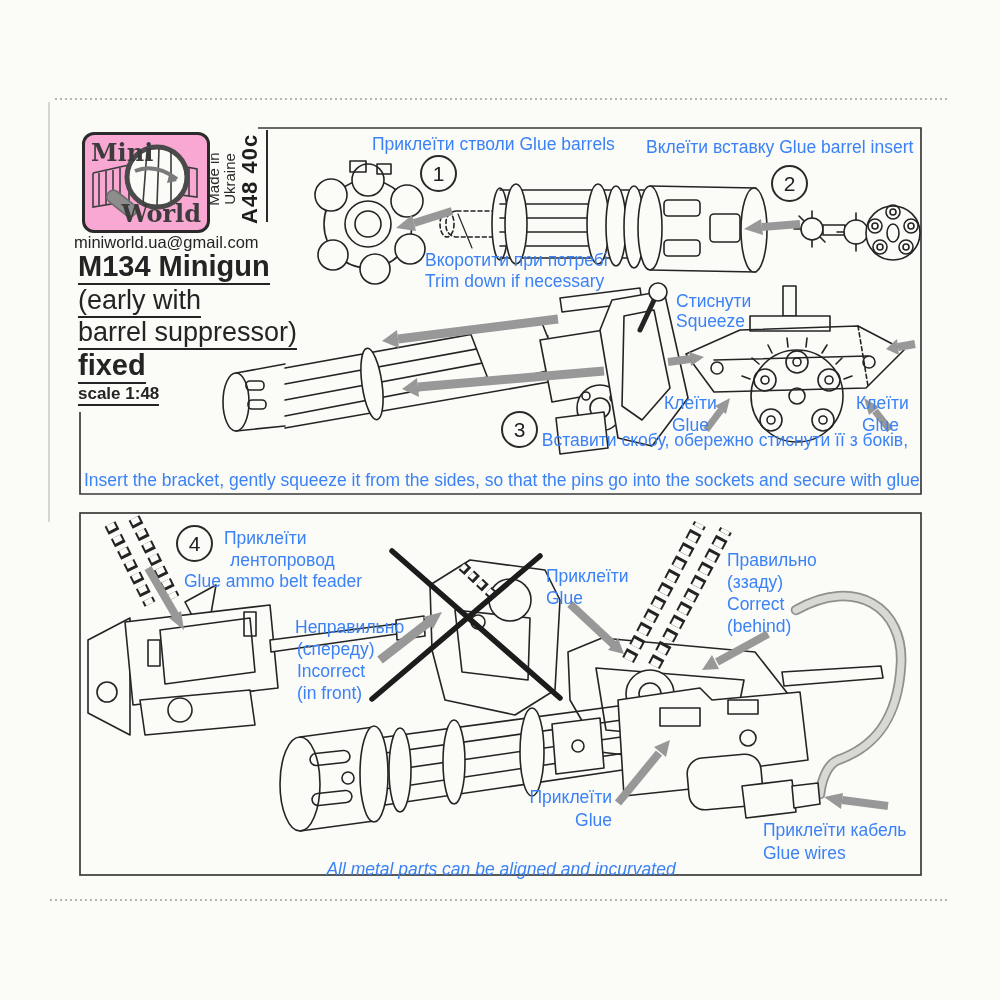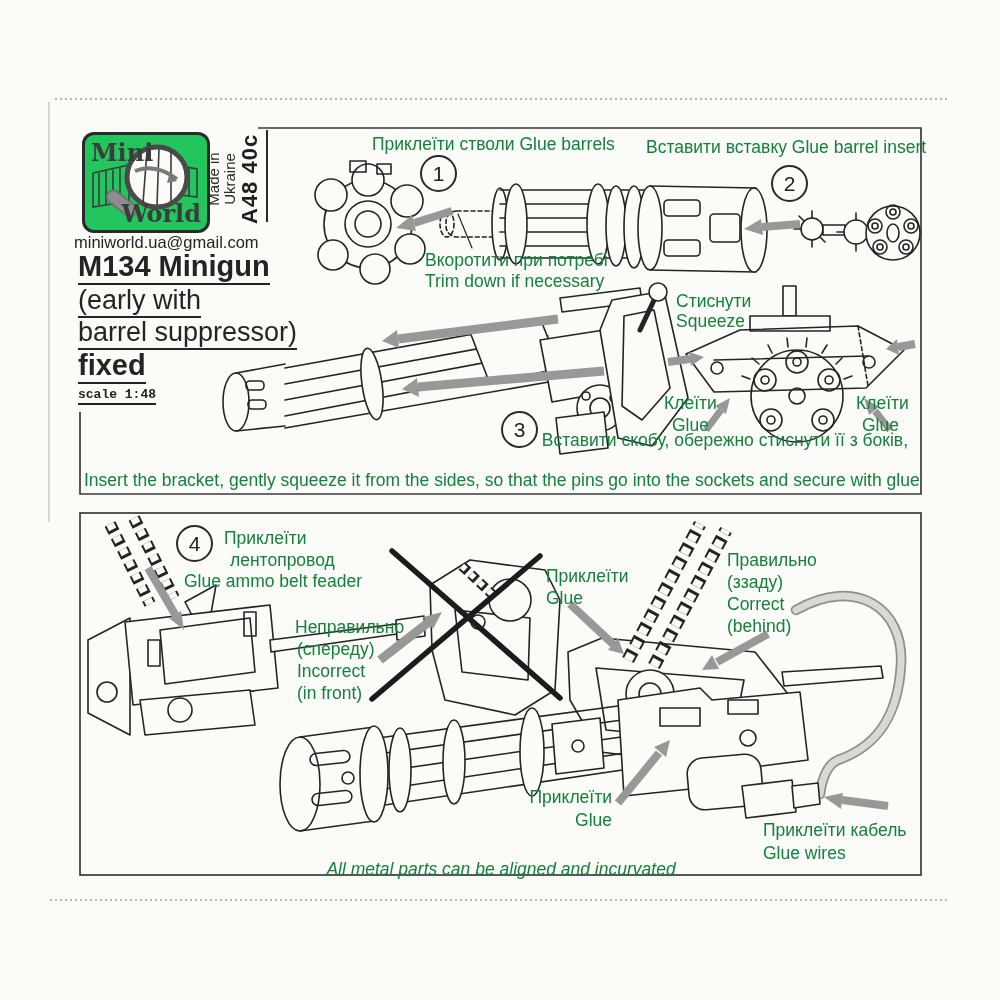--- a/index.html
+++ b/index.html
@@ -1,36 +1,36 @@
 <!DOCTYPE html>
 <html><head>
 <meta charset="utf-8">
 <style>
   html,body{margin:0;padding:0;background:#e9e9e7;}
   .page{position:relative;width:1000px;height:1000px;background:#fbfbf8;overflow:hidden;
         font-family:"Liberation Sans",sans-serif;color:#242424;}
   svg.art{position:absolute;left:0;top:0;z-index:1;}
-  .lbl{position:absolute;z-index:2;font-size:17.5px;line-height:1.2;white-space:nowrap;color:#15803d;}
+  .lbl{position:absolute;z-index:2;font-size:17.5px;line-height:1.2;white-space:nowrap;color:#3b82f6;}
   .stepnum{position:absolute;z-index:3;width:33px;height:33px;border:2.5px solid #2a2a2a;border-radius:50%;
            display:flex;align-items:center;justify-content:center;font-size:21px;color:#222;background:transparent;}
   .rt{text-align:right;}
   .ctr{text-align:center;}
   
-  .logo-box{position:absolute;left:82px;top:132px;width:122px;height:95px;border:3px solid #2a2a2a;border-radius:12px;z-index:2;background:#22c55e;}
+  .logo-box{position:absolute;left:82px;top:132px;width:122px;height:95px;border:3px solid #2a2a2a;border-radius:12px;z-index:2;background:#f9a8d4;}
   .logo-word{position:absolute;font-family:"DejaVu Serif","Liberation Serif",serif;font-weight:bold;color:#3c3c3c;z-index:3;}
   .vert{position:absolute;z-index:2;transform:rotate(-90deg);transform-origin:left top;white-space:nowrap;}
   .madein{left:206px;top:228px;width:98px;font-size:15px;line-height:16px;text-align:center;color:#2a2a2a;}
   .sku{left:237px;top:224px;width:94px;font-size:22px;font-weight:bold;letter-spacing:1px;color:#1e1e1e;}
   .sku-rule{position:absolute;left:266px;top:130px;width:2px;height:92px;background:#2a2a2a;z-index:2;}
   .email{position:absolute;left:74px;top:233px;font-size:16.5px;z-index:2;}
   .title{position:absolute;left:78px;z-index:2;line-height:1;}
   .ul{display:inline-block;border-bottom:2.5px solid #242424;padding-bottom:2px;}
   .t-bold{font-size:29px;font-weight:bold;}
   .t-reg{font-size:27px;}
-  .t-scale{font-size:13px;font-weight:bold;font-family:Liberation Mono, monospace;}
+  .t-scale{font-size:17px;font-weight:bold;}
 </style>
 </head>
 <body>
 
 <div class="page">
 
   <svg class="art" width="1000" height="1000" viewBox="0 0 1000 1000">
 
     <g>
       <line x1="55" y1="99" x2="948" y2="99" stroke="#9f9f9c" stroke-width="1.4" stroke-dasharray="2 3"></line>
@@ -330,21 +330,21 @@
     <span class="ul t-bold">fixed</span></div>
   <div class="title" style="top:385px;">
     <span class="ul t-scale">scale 1:48</span></div>
 
   <div class="stepnum" style="left:420px;top:155px;">1</div>
   <div class="stepnum" style="left:771px;top:165px;">2</div>
   <div class="stepnum" style="left:501px;top:411px;">3</div>
   <div class="stepnum" style="left:176px;top:525px;">4</div>
 
   <div class="lbl" style="left:372px;top:134px;">Приклеїти стволи Glue barrels</div>
-  <div class="lbl" style="left:646px;top:137px;">Вставити вставку Glue barrel insert</div>
+  <div class="lbl" style="left:646px;top:137px;">Вклеїти вставку Glue barrel insert</div>
 
   <div class="lbl" style="left:425px;top:250px;">Вкоротити при потребі</div>
   <div class="lbl" style="left:425px;top:271px;">Trim down if necessary</div>
 
   <div class="lbl" style="left:676px;top:291px;">Стиснути</div>
   <div class="lbl" style="left:676px;top:311px;">Squeeze</div>
 
   <div class="lbl" style="left:664px;top:393px;">Клеїти</div>
   <div class="lbl" style="left:672px;top:415px;">Glue</div>
   <div class="lbl" style="left:856px;top:393px;">Клеїти</div>

